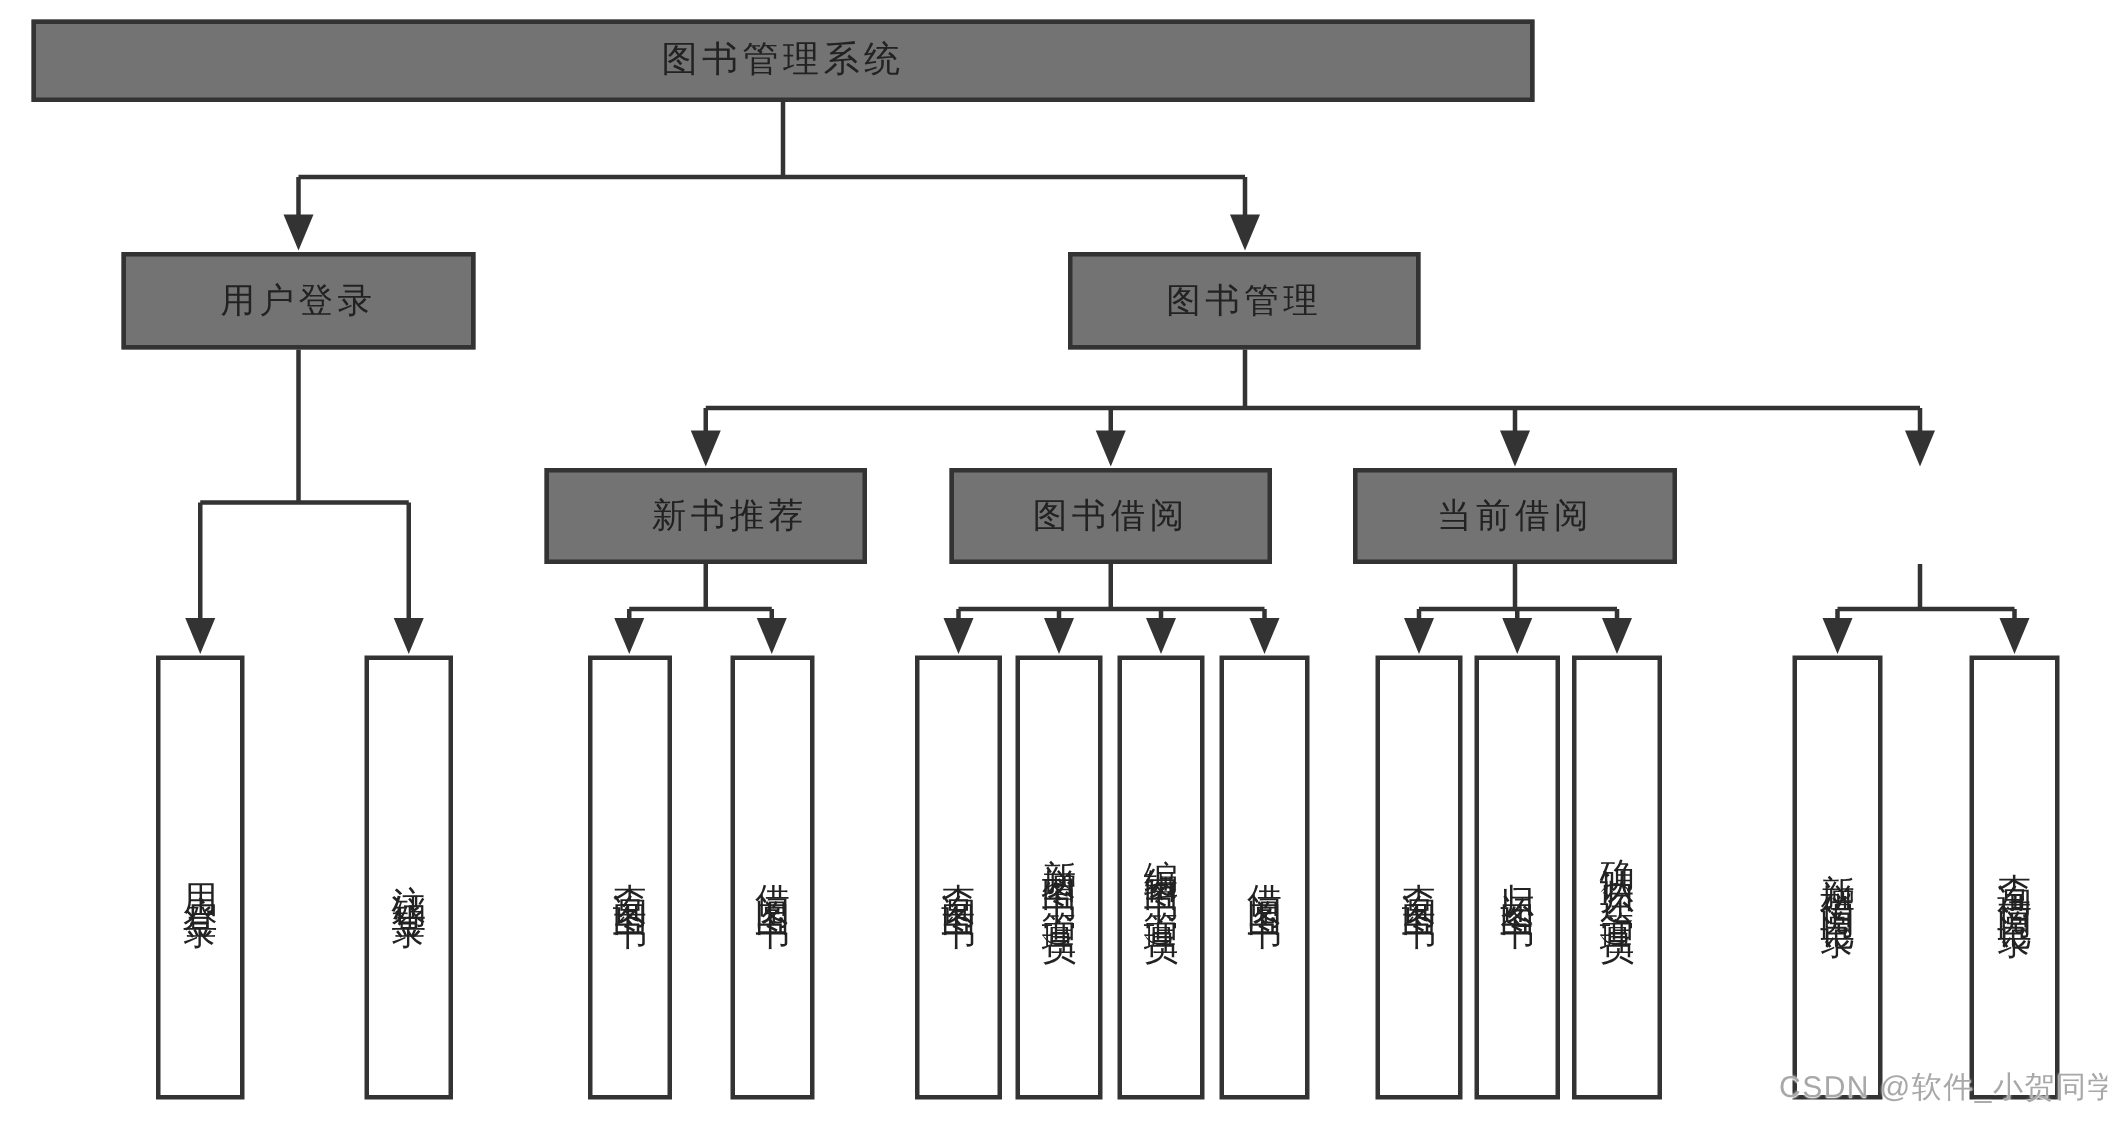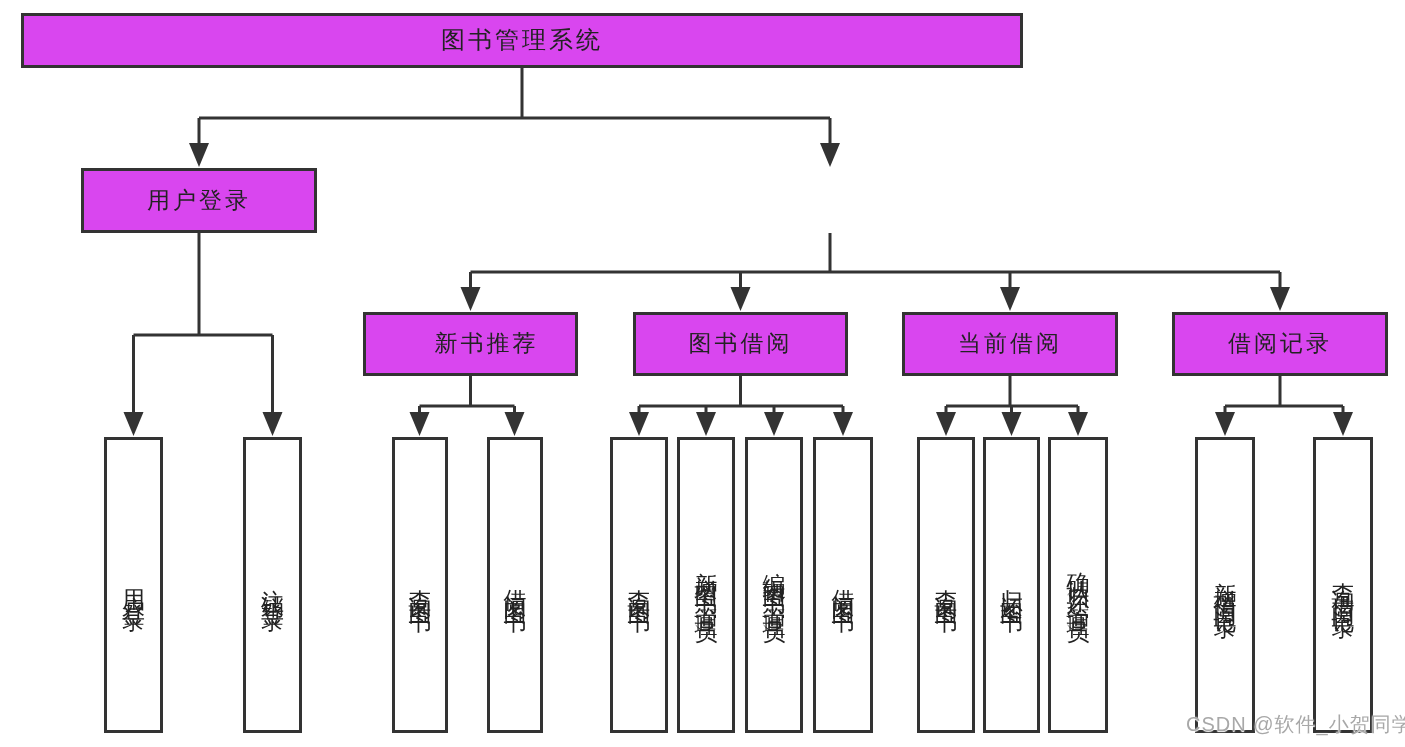--- a/index.html
+++ b/index.html
@@ -12,21 +12,21 @@
     overflow: hidden;
   }
   #connectors {
     position: absolute;
     left: 0; top: 0;
     width: 1405px; height: 747px;
   }
   .node {
     position: absolute;
     box-sizing: border-box;
-    background: #d946ef;
+    background: #737373;
     border: 3px solid #333333;
     display: flex;
     align-items: center;
     justify-content: center;
     color: #222222;
     font-size: 23px;
     letter-spacing: 3px;
     text-align: center;
     line-height: 1.2;
     white-space: nowrap;
@@ -94,25 +94,25 @@
     <polygon points="936,412 956,412 946,436"></polygon>
     <polygon points="1001.5,412 1021.5,412 1011.5,436"></polygon>
     <polygon points="1068,412 1088,412 1078,436"></polygon>
     <polygon points="1215,412 1235,412 1225,436"></polygon>
     <polygon points="1333,412 1353,412 1343,436"></polygon>
   </svg>
 
   <div class="node root" style="left:21px; top:13px; width:1002px; height:55px;">图书管理系统</div>
 
   <div class="node" style="left:81px; top:168px; width:236px; height:65px;">用户登录</div>
+  <div class="node" style="left:712px; top:168px; width:235px; height:65px;">图书管理</div>
 
   <div class="node" style="left:363px; top:312px; width:215px; height:64px;padding-left:32px;">新书推荐</div>
   <div class="node" style="left:902px; top:312px; width:216px; height:64px;">当前借阅</div>
   <div class="node" style="left:633px; top:312px; width:215px; height:64px;">图书借阅</div>
-  <div class="node" style="left:1172px; top:312px; width:216px; height:64px;">借阅记录</div>
 
   <div class="vnode" style="left:104px; top:437px; width:59px; height:296px;">用户登录</div>
   <div class="vnode" style="left:243px; top:437px; width:59px; height:296px;">注销登录</div>
 
   <div class="vnode" style="left:392px; top:437px; width:56px; height:296px;">查询图书</div>
   <div class="vnode" style="left:487px; top:437px; width:56px; height:296px;">借阅图书</div>
 
   <div class="vnode" style="left:610px; top:437px; width:58px; height:296px;">查询图书</div>
   <div class="vnode" style="left:677px; top:437px; width:58px; height:296px;">新增图书（管理员）</div>
   <div class="vnode" style="left:745px; top:437px; width:58px; height:296px;">编辑图书（管理员）</div>

